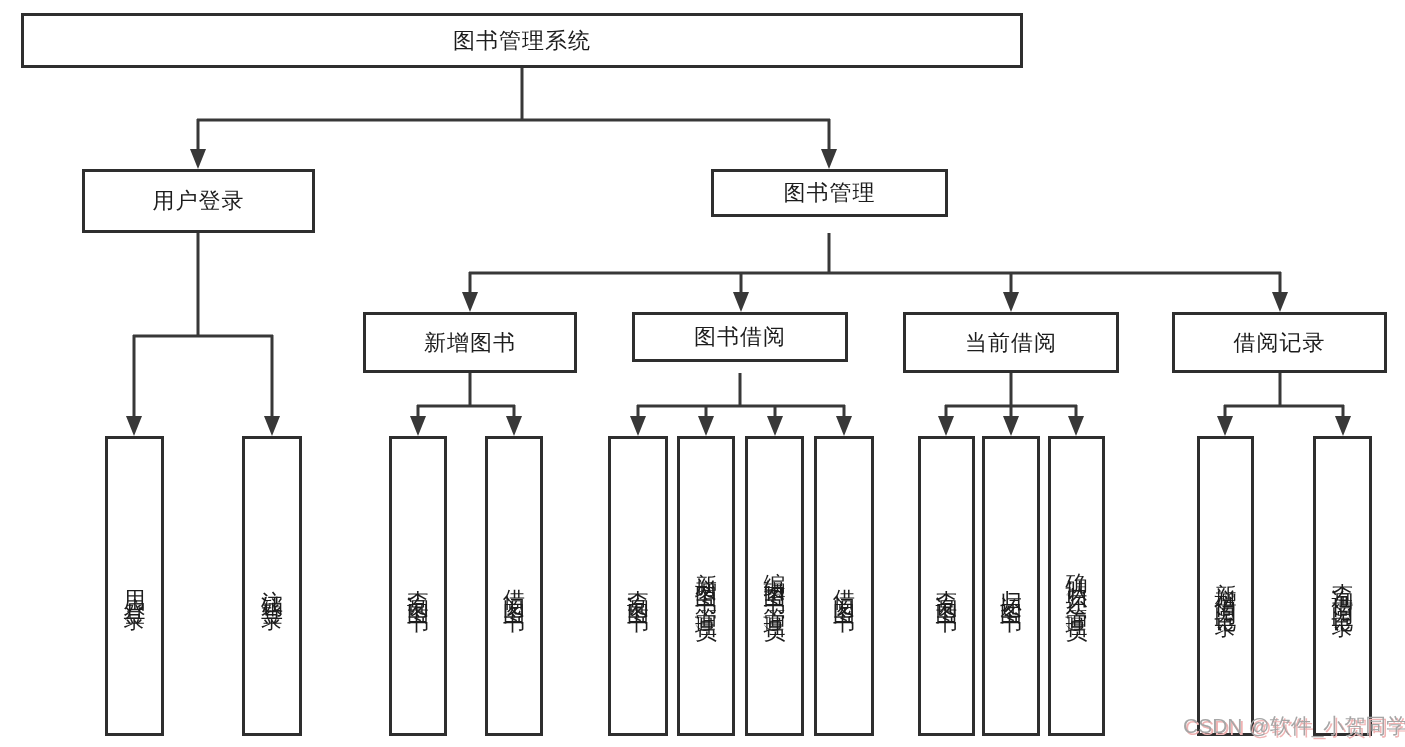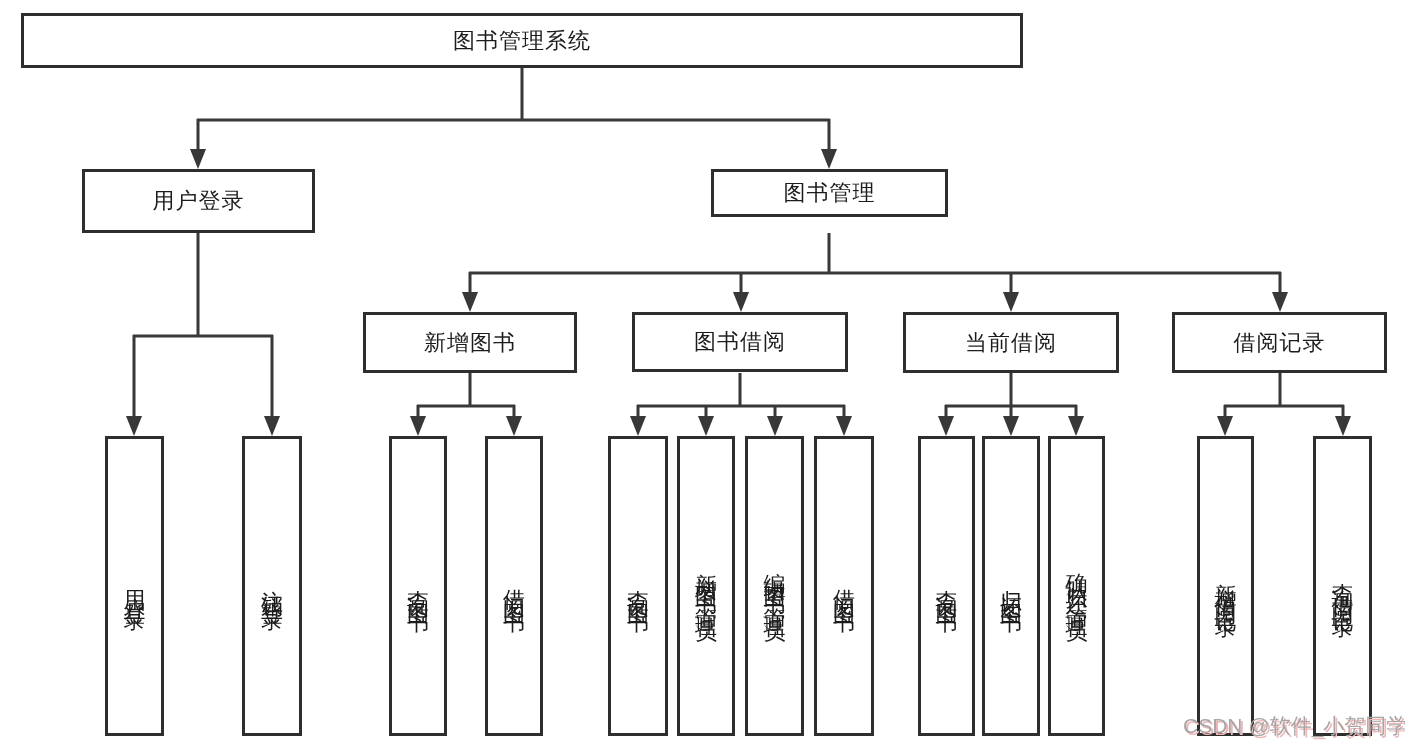--- a/index.html
+++ b/index.html
@@ -109,21 +109,21 @@
   <div class="hnode" style="left:82px;top:169px;width:233px;height:64px">
     <span>用户登录</span>
   </div>
   <div class="hnode" style="left:711px;top:169px;width:237px;height:48px">
     <span>图书管理</span>
   </div>
 
   <div class="hnode" style="left:363px;top:312px;width:214px;height:61px">
     <span>新增图书</span>
   </div>
-  <div class="hnode" style="left:632px;top:312px;width:216px;height:60px">
+  <div class="hnode" style="left:632px;top:312px;width:216px;height:50px">
     <span>图书借阅</span>
   </div>
   <div class="hnode" style="left:903px;top:312px;width:216px;height:61px">
     <span>当前借阅</span>
   </div>
   <div class="hnode" style="left:1172px;top:312px;width:215px;height:61px">
     <span>借阅记录</span>
   </div>
 
   <div class="vnode" style="left:105px;top:436px;width:59px;height:300px">

